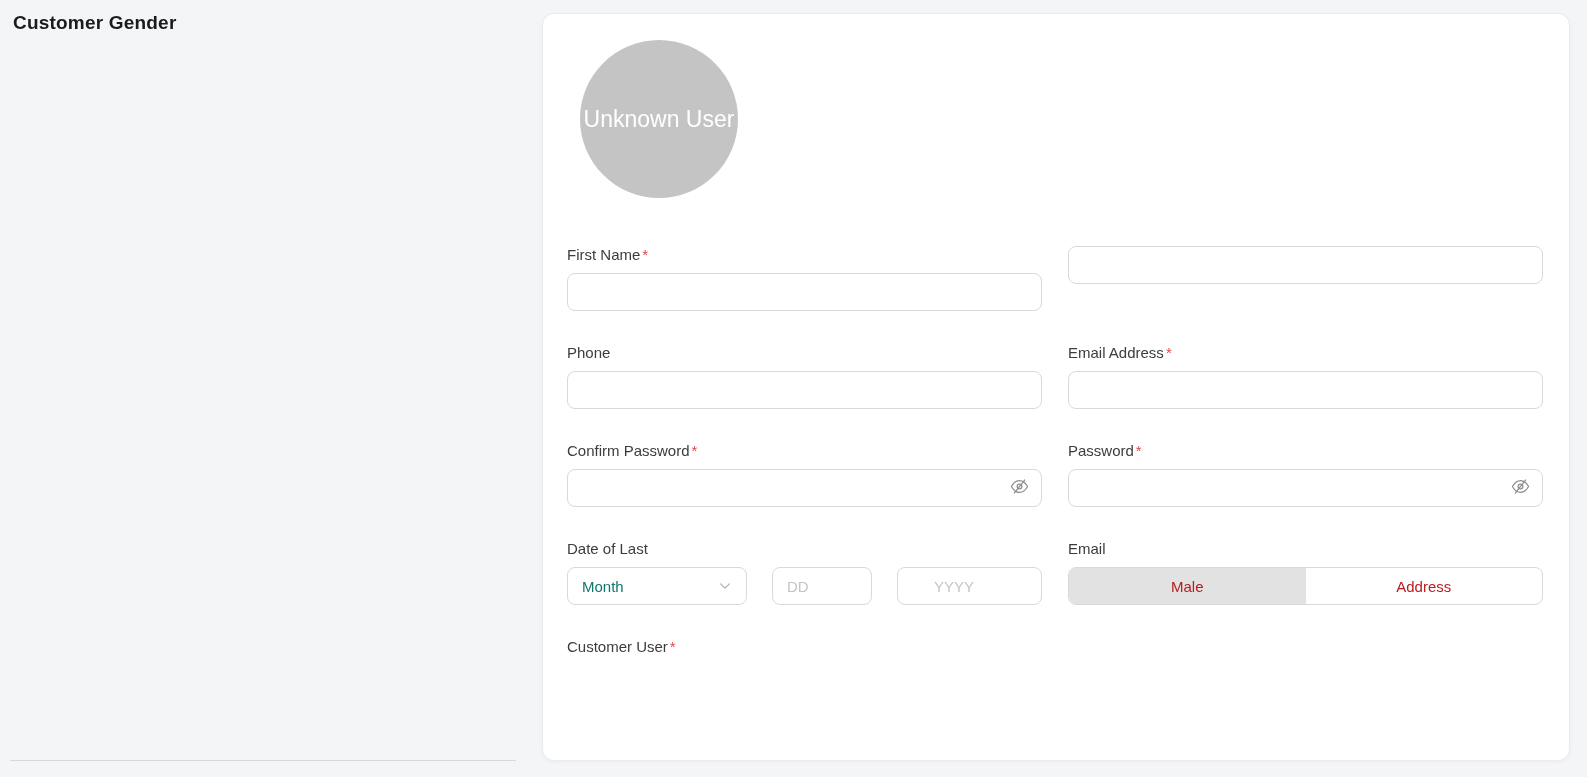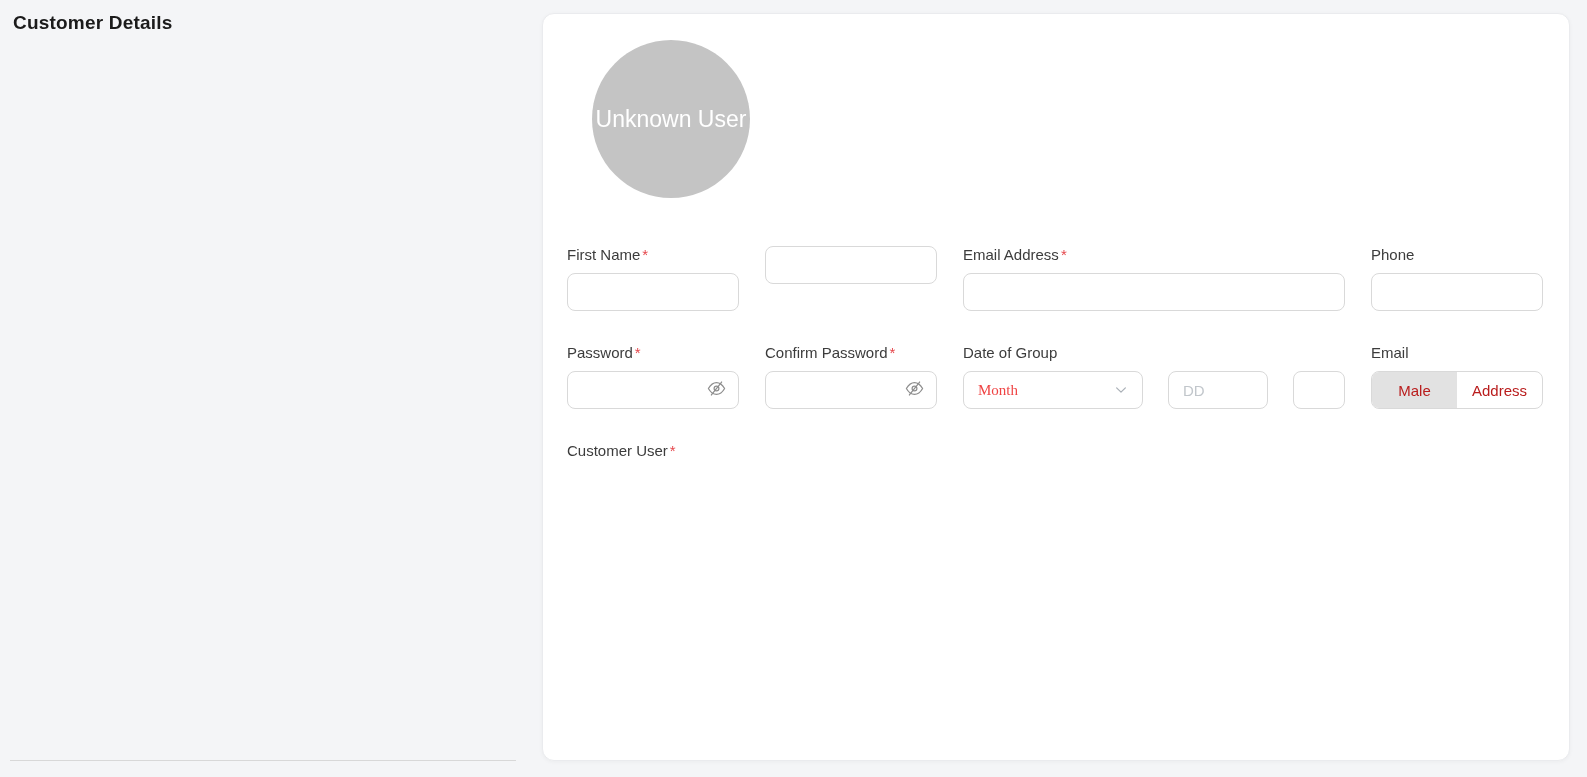--- a/index.html
+++ b/index.html
@@ -27,28 +27,28 @@
   .card {
     position: absolute; left: 542px; top: 13px; width: 1028px; height: 748px;
     background: #ffffff;
     border: 1px solid #eaebee; border-radius: 12px;
     box-shadow: 0 1px 4px rgba(0,0,0,.04);
     padding: 26px 26px 0 24px;
   }
 
   .avatar {
     width: 158px; height: 158px; border-radius: 50%;
-    background: #c4c4c4; margin-left: 25px;
+    background: #c4c4c4; margin-left: 13px;
     display: flex; align-items: center; justify-content: center;
   }
   .avatar-text { color: #ffffff; font-size: 23px; white-space: nowrap; }
 
   .form {
     margin-top: 48px;
-    display: grid; grid-template-columns: 1fr 1fr 1fr 1fr;
+    display: grid; grid-template-columns: 1fr 1fr;
     column-gap: 26px; row-gap: 33px;
   }
 
   .field-label {
     font-size: 15px; line-height: 18px; color: #3c3c3c; margin-bottom: 9px;
   }
   .req { color: #e5464b; margin-left: 2px; }
 
   .text-input, .select-box {
     width: 100%; height: 38px;
@@ -64,21 +64,21 @@
   .eye-btn {
     position: absolute; right: 13px; top: 50%; transform: translateY(-50%);
     display: flex; align-items: center; cursor: pointer; background: none;
     border: none; padding: 0;
   }
 
   .select-box {
     display: flex; align-items: center; justify-content: space-between;
     cursor: pointer;
   }
-  .select-placeholder { color: #ef4444; font-family: Liberation Serif, serif; }
+  .select-placeholder { color: #0f766e; }
   .chevron { display: flex; align-items: center; }
 
   .dob-row { display: flex; gap: 25px; }
   .dob-month { width: 180px; flex: none; }
   .dob-day   { width: 100px;  flex: none; }
   .dob-year  { flex: 1; padding-left: 36px; }
 
   .gender-group {
     display: flex; height: 38px;
     border: 1px solid #d9d9d9; border-radius: 8px;
@@ -87,21 +87,21 @@
   .gender-opt {
     flex: 1; display: flex; align-items: center; justify-content: center;
     font-size: 15px; color: #b91c1c; cursor: pointer; user-select: none;
   }
   .gender-opt.selected { background: #e2e2e2; }
 </style>
 </head>
 <body>
 
 <div class="left-panel">
-  <h1 class="page-title">Customer Details</h1>
+  <h1 class="page-title">Customer Gender</h1>
   <div class="left-divider"></div>
 </div>
 
 <div class="card">
 
   <div class="avatar">
     <span class="avatar-text">Unknown User</span>
   </div>
 
   <div class="form">
@@ -109,63 +109,63 @@
     <div>
       <div class="field-label"><span>First Name</span><span class="req">*</span></div>
       <input class="text-input" type="text" placeholder="" style="">
     </div>
 
     <div>
       <input class="text-input" type="text" placeholder="" style="">
     </div>
 
     <div>
+      <div class="field-label"><span>Phone</span></div>
+      <input class="text-input" type="text" placeholder="" style="">
+    </div>
+
+    <div>
       <div class="field-label"><span>Email Address</span><span class="req">*</span></div>
       <input class="text-input" type="text" placeholder="" style="">
     </div>
 
     <div>
-      <div class="field-label"><span>Phone</span></div>
-      <input class="text-input" type="text" placeholder="" style="">
+      <div class="field-label"><span>Confirm Password</span><span class="req">*</span></div>
+      <div class="input-wrap">
+        <input class="text-input" type="password" placeholder="" style="">
+        <button class="eye-btn">
+          <span>
+            <svg width="19" height="17" viewBox="0 0 24 22" fill="none" stroke="#8e8e8e" stroke-width="1.6" stroke-linecap="round" stroke-linejoin="round">
+              <path d="M1.5 11 C4.6 5.6 8.1 3.3 12 3.3 C15.9 3.3 19.4 5.6 22.5 11 C19.4 16.4 15.9 18.7 12 18.7 C8.1 18.7 4.6 16.4 1.5 11 Z"></path>
+              <circle cx="12" cy="11" r="3.1"></circle>
+              <line x1="18.6" y1="2.6" x2="5.4" y2="19.4"></line>
+            </svg>
+          </span>
+        </button>
+      </div>
     </div>
 
     <div>
       <div class="field-label"><span>Password</span><span class="req">*</span></div>
       <div class="input-wrap">
         <input class="text-input" type="password" placeholder="" style="">
         <button class="eye-btn">
           <span>
             <svg width="19" height="17" viewBox="0 0 24 22" fill="none" stroke="#8e8e8e" stroke-width="1.6" stroke-linecap="round" stroke-linejoin="round">
               <path d="M1.5 11 C4.6 5.6 8.1 3.3 12 3.3 C15.9 3.3 19.4 5.6 22.5 11 C19.4 16.4 15.9 18.7 12 18.7 C8.1 18.7 4.6 16.4 1.5 11 Z"></path>
               <circle cx="12" cy="11" r="3.1"></circle>
               <line x1="18.6" y1="2.6" x2="5.4" y2="19.4"></line>
             </svg>
           </span>
         </button>
       </div>
     </div>
 
     <div>
-      <div class="field-label"><span>Confirm Password</span><span class="req">*</span></div>
-      <div class="input-wrap">
-        <input class="text-input" type="password" placeholder="" style="">
-        <button class="eye-btn">
-          <span>
-            <svg width="19" height="17" viewBox="0 0 24 22" fill="none" stroke="#8e8e8e" stroke-width="1.6" stroke-linecap="round" stroke-linejoin="round">
-              <path d="M1.5 11 C4.6 5.6 8.1 3.3 12 3.3 C15.9 3.3 19.4 5.6 22.5 11 C19.4 16.4 15.9 18.7 12 18.7 C8.1 18.7 4.6 16.4 1.5 11 Z"></path>
-              <circle cx="12" cy="11" r="3.1"></circle>
-              <line x1="18.6" y1="2.6" x2="5.4" y2="19.4"></line>
-            </svg>
-          </span>
-        </button>
-      </div>
-    </div>
-
-    <div>
-      <div class="field-label"><span>Date of Group</span></div>
+      <div class="field-label"><span>Date of Last</span></div>
       <div class="dob-row">
         <div class="select-box dob-month">
           <span class="select-placeholder">Month</span>
           <span class="chevron">
             <svg width="14" height="14" viewBox="0 0 16 16">
                 <path d="M3 5.5 L8 10.5 L13 5.5" fill="none" stroke="#aab0b7" stroke-width="1.4" stroke-linecap="round" stroke-linejoin="round"></path>
               </svg>
           </span>
         </div>
         <input class="text-input dob-day" type="text" placeholder="DD" style="">

